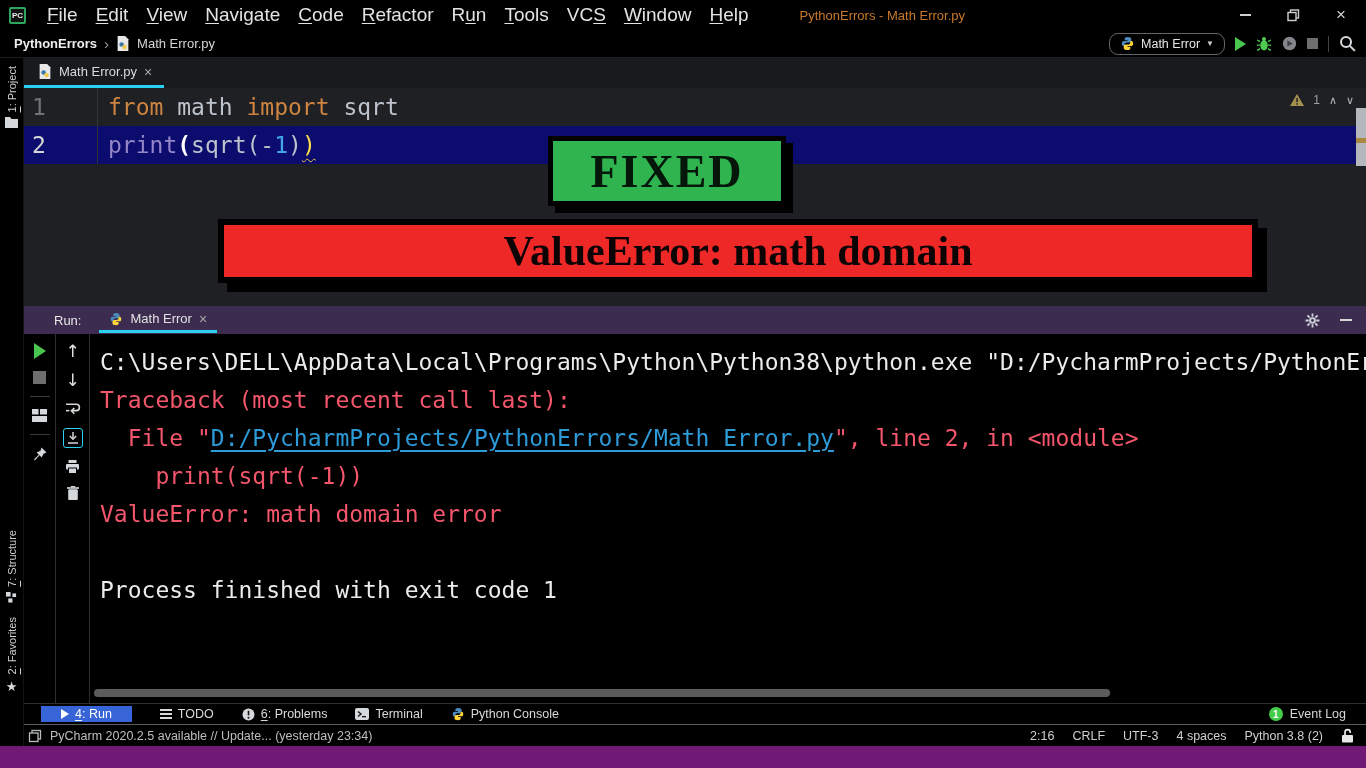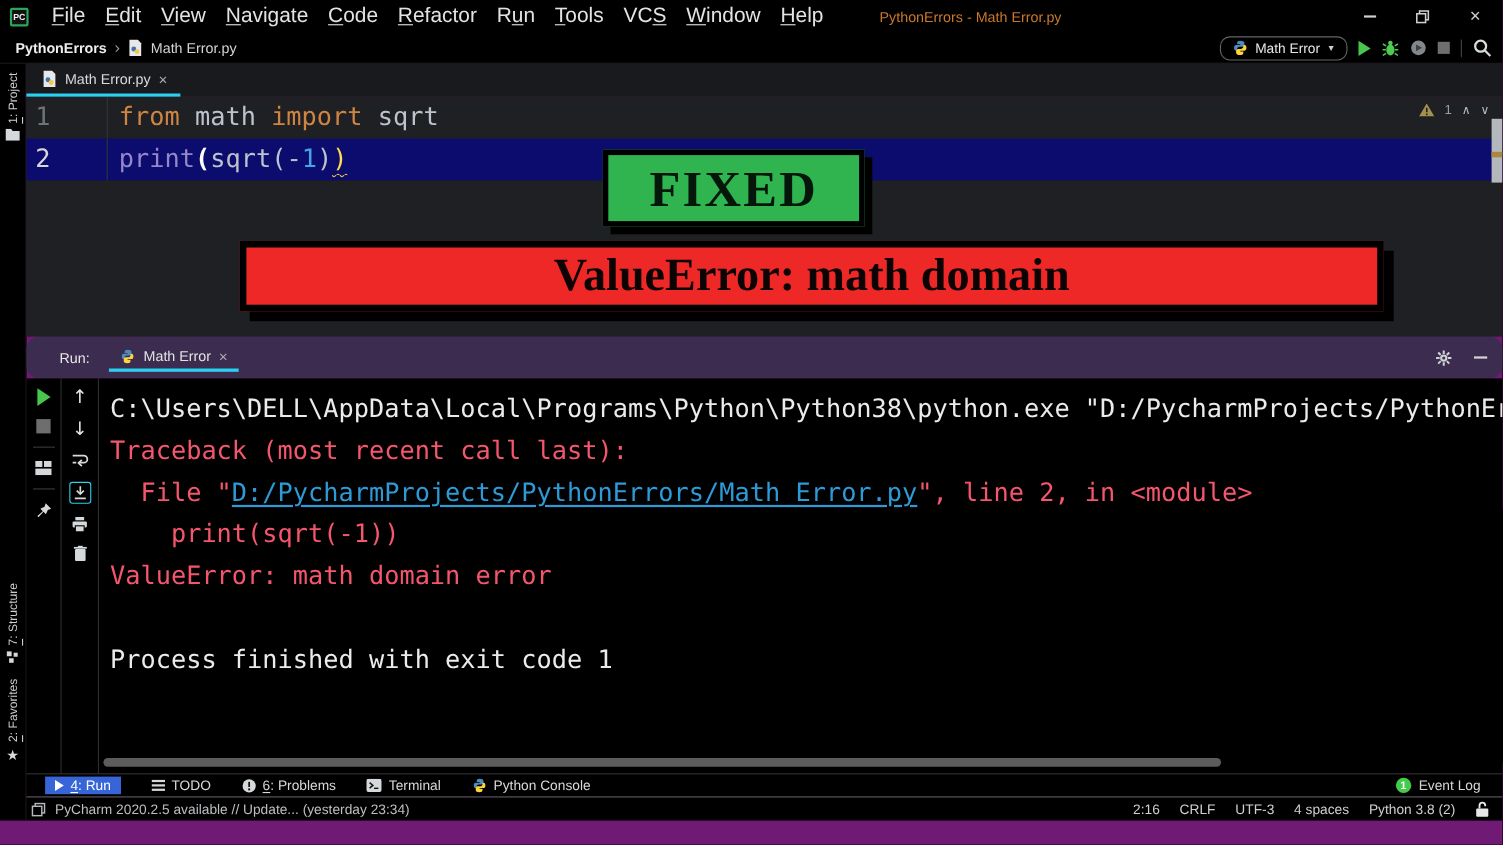--- a/index.html
+++ b/index.html
@@ -66,21 +66,21 @@
   .tok-bparen { color:#ffffff; font-weight:bold; }
   .tok-num { color:#41a5e8; }
   .tok-warn { color:#ffdf4a; text-decoration:underline wavy #e8c53e 1px; text-underline-offset:5px; }
   .inspect-widget { position:absolute; top:5px; right:12px; display:flex; align-items:center; gap:9px; font-family:"Liberation Sans",sans-serif; }
   .inspect-count { font-size:12px; color:#9da0a3; }
   .chev { font-size:11px; color:#b6b9bb; }
   .v-scrollbar { position:absolute; right:0; top:20px; width:10px; height:58px; background:#b4b8bc; }
   .stripe-mark { position:absolute; right:0; top:50px; width:10px; height:5px; background:#a8873e; }
 
   
-  .runheader { height:38px; background:#3b2c50; display:flex; align-items:center;border-radius:12px; }
+  .runheader { height:28px; background:#3b2c50; display:flex; align-items:center; }
   .rh-label { font-size:13px; color:#e8e8e8; margin-left:30px; margin-right:18px; }
   .rtab { display:flex; align-items:center; gap:7px; height:26px; padding:0 10px; border-bottom:3px solid #2ad0f0; }
   .rtab .t { font-size:13px; color:#e2e2e2; }
   .rh-right { margin-left:auto; display:flex; align-items:center; gap:20px; margin-right:14px; }
   .rh-min { width:12px; height:2px; background:#d6d6d6; }
 
   
   .console { flex:1; display:flex; background:#000; min-height:0; }
   .c-col { display:flex; flex-direction:column; align-items:center; gap:12px; padding-top:9px; border-right:1px solid #2e2e2e; }
   .c-col1 { width:32px; }
@@ -92,21 +92,21 @@
   .cline { height:38px; line-height:38px; white-space:pre; }
   .c-std { color:#eceaea; }
   .c-err { color:#f4566c; }
   .c-link { color:#2d9bd8; text-decoration:underline; text-underline-offset:4px; }
   .h-scrollbar { position:absolute; left:4px; bottom:6px; width:1016px; height:8px; background:#5c5c5c; border-radius:4px; }
 
   
   .bottombar { height:21px; background:#000; border-top:1px solid #2f2f2f; display:flex; align-items:center; font-size:12.5px; }
   .bb-left { display:flex; align-items:center; gap:28px; margin-left:26px; }
   .bb-item { display:flex; align-items:center; gap:6px; color:#d9d9d9; }
-  .bb-item.active { background:#3765d8; color:#fff; padding:1px 9px; margin-left:-9px; }
+  .bb-item.active { background:#3765d8; color:#fff; padding:1px 20px; margin-left:-9px; }
   .bb-play { width:0; height:0; border-left:8px solid #fff; border-top:5px solid transparent; border-bottom:5px solid transparent; }
   .todo-ic { display:flex; flex-direction:column; gap:2px; }
   .todo-ic i { display:block; width:12px; height:2px; background:#d9d9d9; }
   .bb-right { margin-left:auto; display:flex; align-items:center; gap:7px; margin-right:20px; }
   .ev-badge { width:14px; height:14px; border-radius:50%; background:#43cb4a; color:#fff; font-size:10px; font-weight:bold;
               display:flex; align-items:center; justify-content:center; }
 
   
   .statusbar { height:22px; background:#000; border-top:1px solid #5a5a5a; display:flex; align-items:center; font-size:12.5px; color:#bcbfc2; }
   .sb-left { display:flex; gap:8px; margin-left:4px; }

